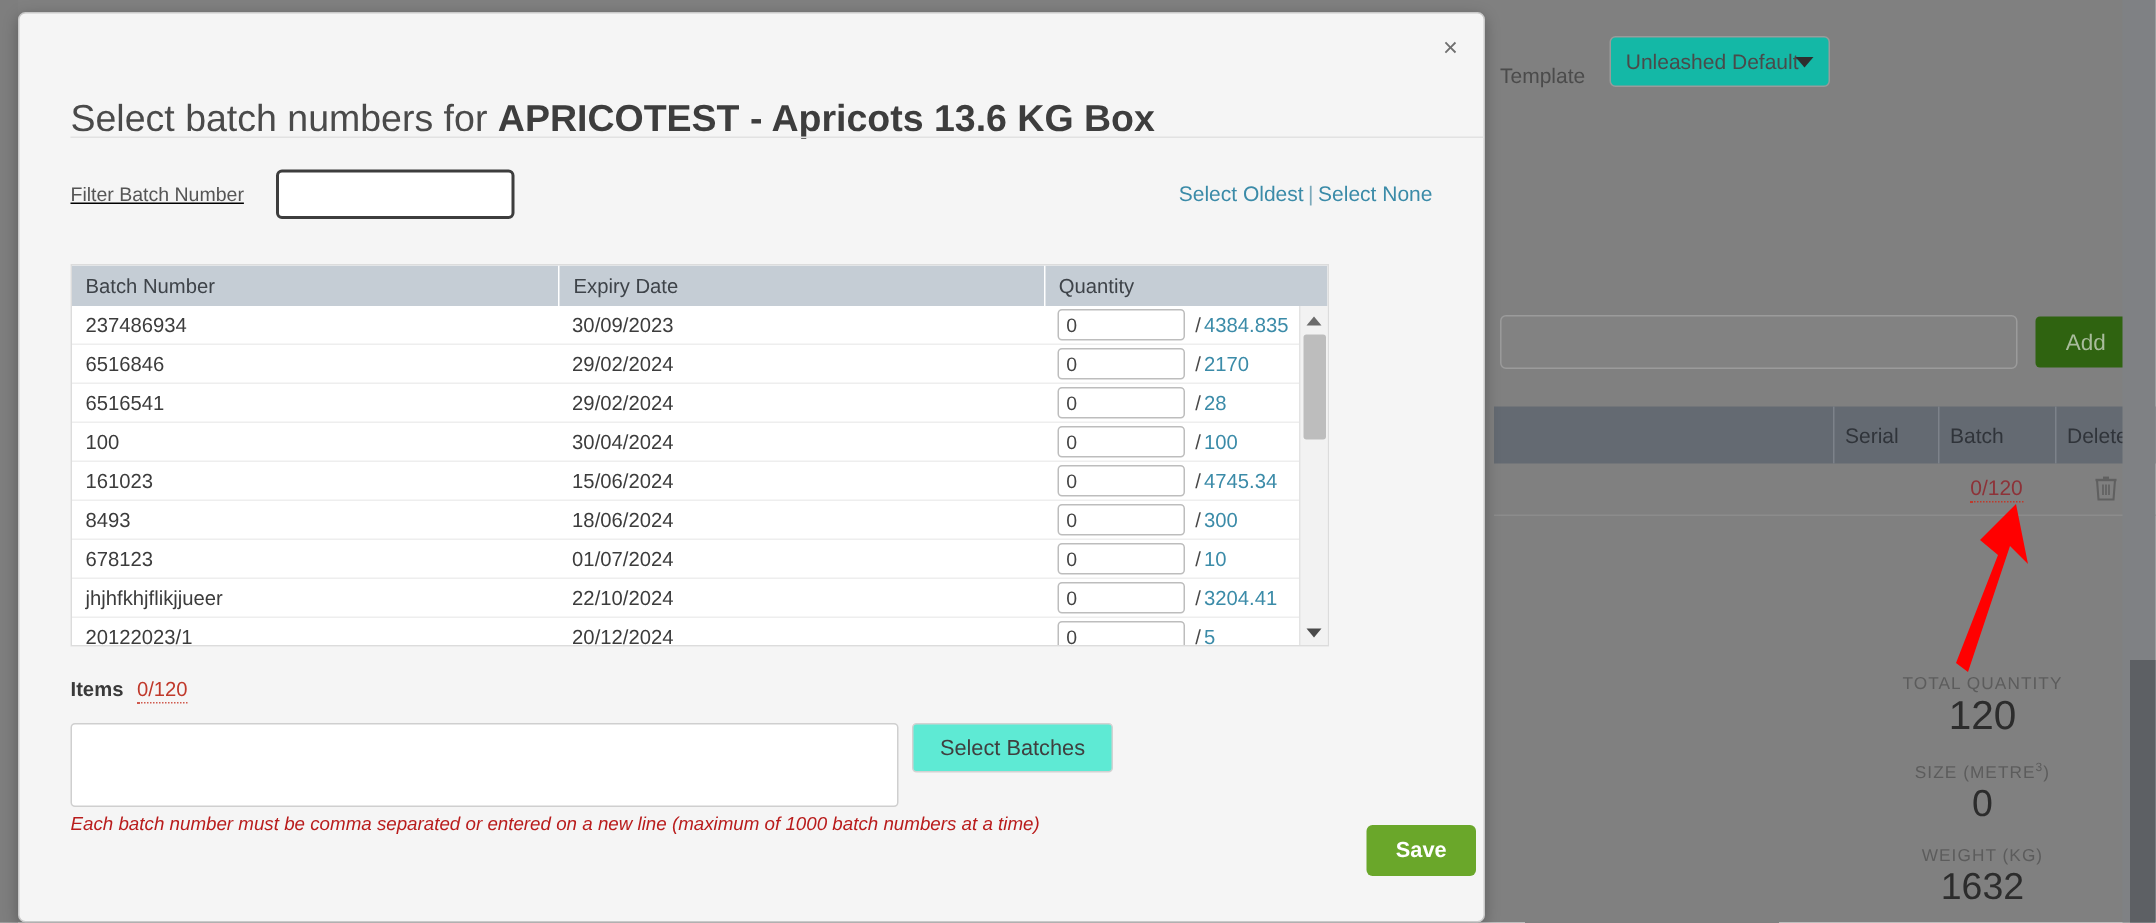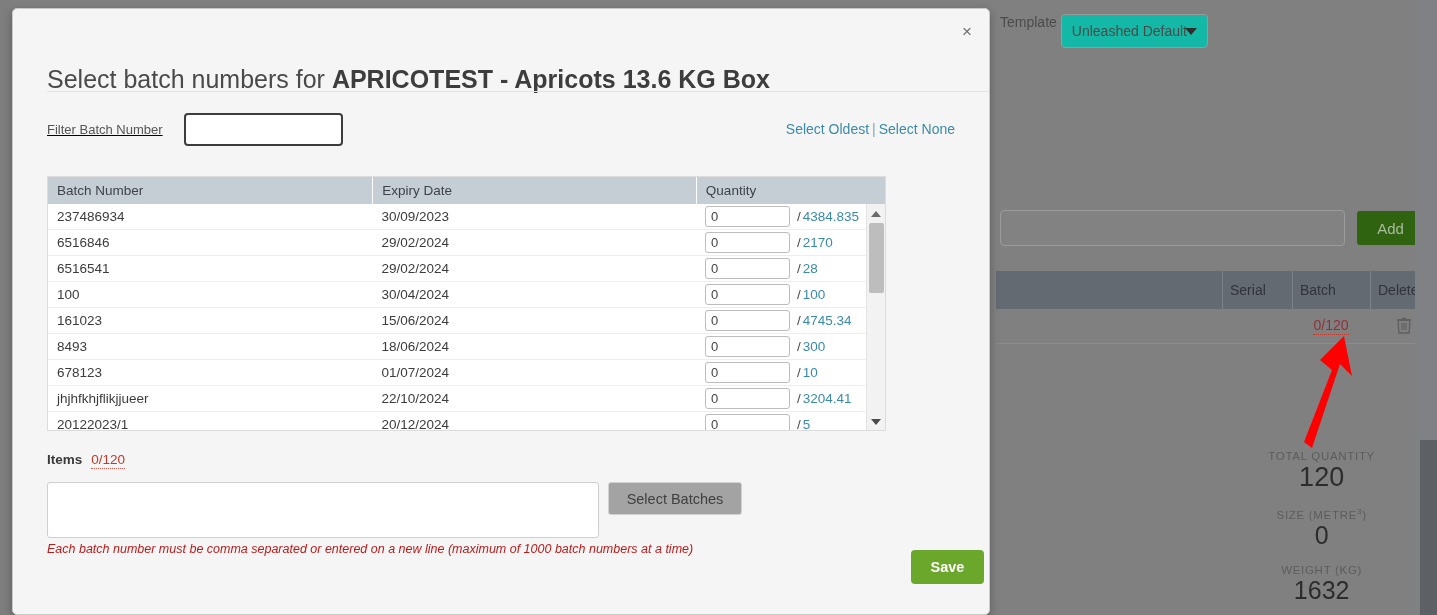--- a/index.html
+++ b/index.html
@@ -18,21 +18,21 @@
   }
   .bg-left-strip {
     position: absolute; left: 0; top: 0; width: 12px; height: 615px;
     background: #7e7e7e;
     font-size: 12px; color: #6d6d6d;
     overflow: hidden;
   }
 
   .bg-template-bar {
     position: absolute; left: 1000px; top: 14px;
-    display: flex; align-items: flex-start; gap: 4px;
+    display: flex; align-items: flex-end; gap: 16px;
     height: 44px;
   }
   .bg-template-label { font-size: 14px; color: #4b4b4b; }
   .bg-template-select {
     width: 147px; height: 34px;
     border: 1px solid #9a9a9a; border-radius: 4px;
     background: #14b8a6;
     display: flex; align-items: center;
     padding: 0 10px;
     font-size: 14px; color: #4a4a4a;
@@ -274,21 +274,21 @@
     border: 1px solid #cfcfcf; border-radius: 3px;
     background: #fff;
     resize: none; padding: 6px 8px;
     font-size: 13.5px;
     font-family: "Liberation Sans", sans-serif;
     outline: none;
   }
   .select-batches-btn {
     position: absolute; left: 595px; top: 473px;
     width: 134px; height: 33px;
-    background: #a3a3a3;
+    background: #5eead4;
     border: 1px solid #d2d2d2; border-radius: 3px;
     font-size: 14.5px; color: #3f3f3f;
     cursor: pointer;
     font-family: "Liberation Sans", sans-serif;
   }
   .helper-text {
     position: absolute; left: 34px; top: 533px;
     font-size: 12.5px; font-style: italic; color: #b91c1c;
   }
 

